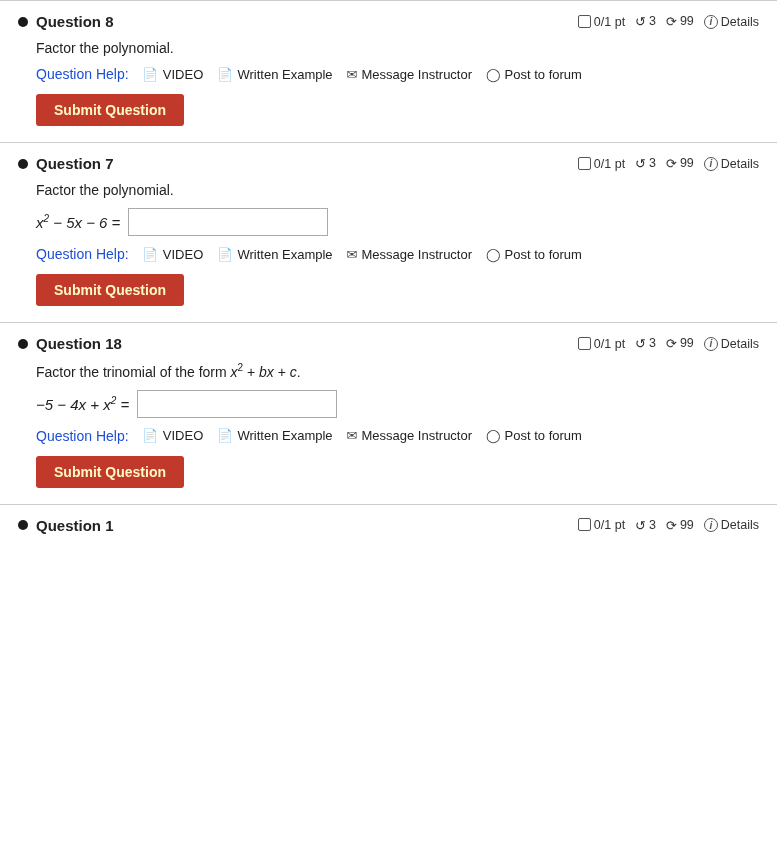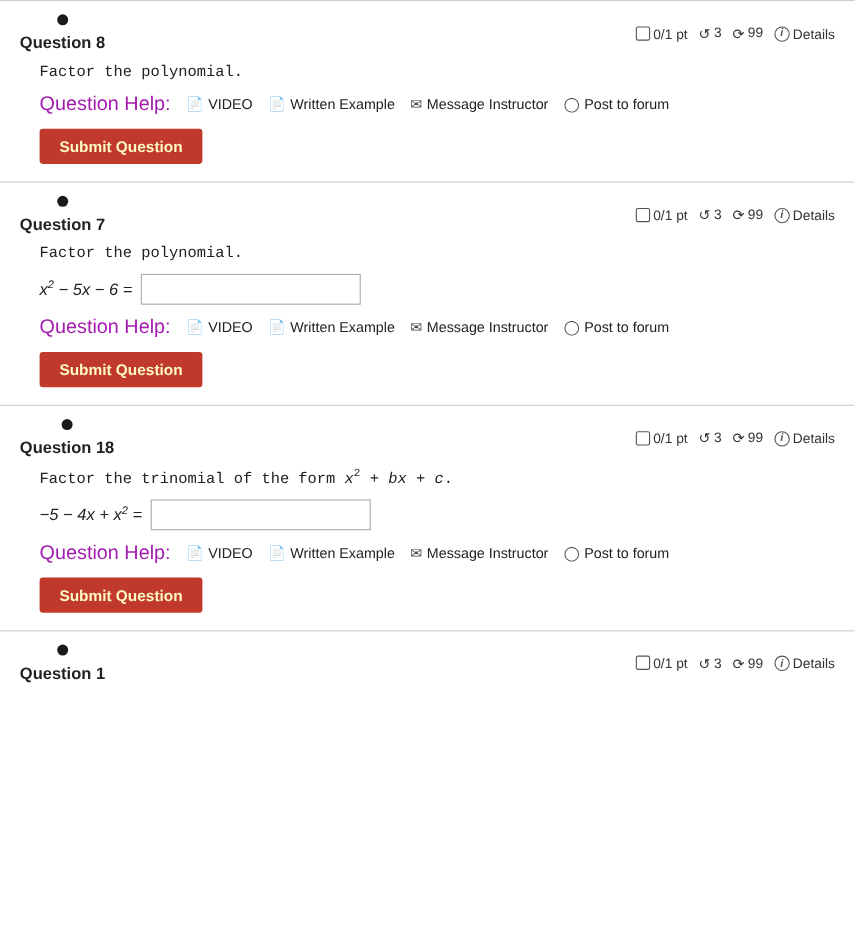--- a/index.html
+++ b/index.html
@@ -23,21 +23,20 @@
       align-items: center;
       margin-bottom: 10px;
     }
 
     .question-title {
       display: flex;
       align-items: center;
       gap: 8px;
       font-weight: bold;
       font-size: 15px;
-      flex-direction: column;
     }
 
     .question-dot {
       width: 10px;
       height: 10px;
       background: #1a1a1a;
       border-radius: 50%;
       display: inline-block;
     }
 
@@ -55,21 +54,20 @@
       gap: 3px;
     }
 
     .question-body {
       padding-left: 18px;
     }
 
     .question-instruction {
       margin-bottom: 10px;
       font-size: 14px;
-      font-family: Liberation Mono, monospace;
     }
 
     .equation-row {
       display: flex;
       align-items: center;
       gap: 8px;
       margin-bottom: 10px;
     }
 
     .equation-text {
@@ -88,22 +86,22 @@
     .help-row {
       display: flex;
       align-items: center;
       gap: 14px;
       margin-bottom: 12px;
       font-size: 13px;
       flex-wrap: wrap;
     }
 
     .help-label {
-      font-size: 18px;
-      color: #a21caf;
+      font-size: 14px;
+      color: #1d4ed8;
     }
 
     .help-link {
       display: flex;
       align-items: center;
       gap: 4px;
       color: #222;
       cursor: pointer;
       text-decoration: none;
     }

